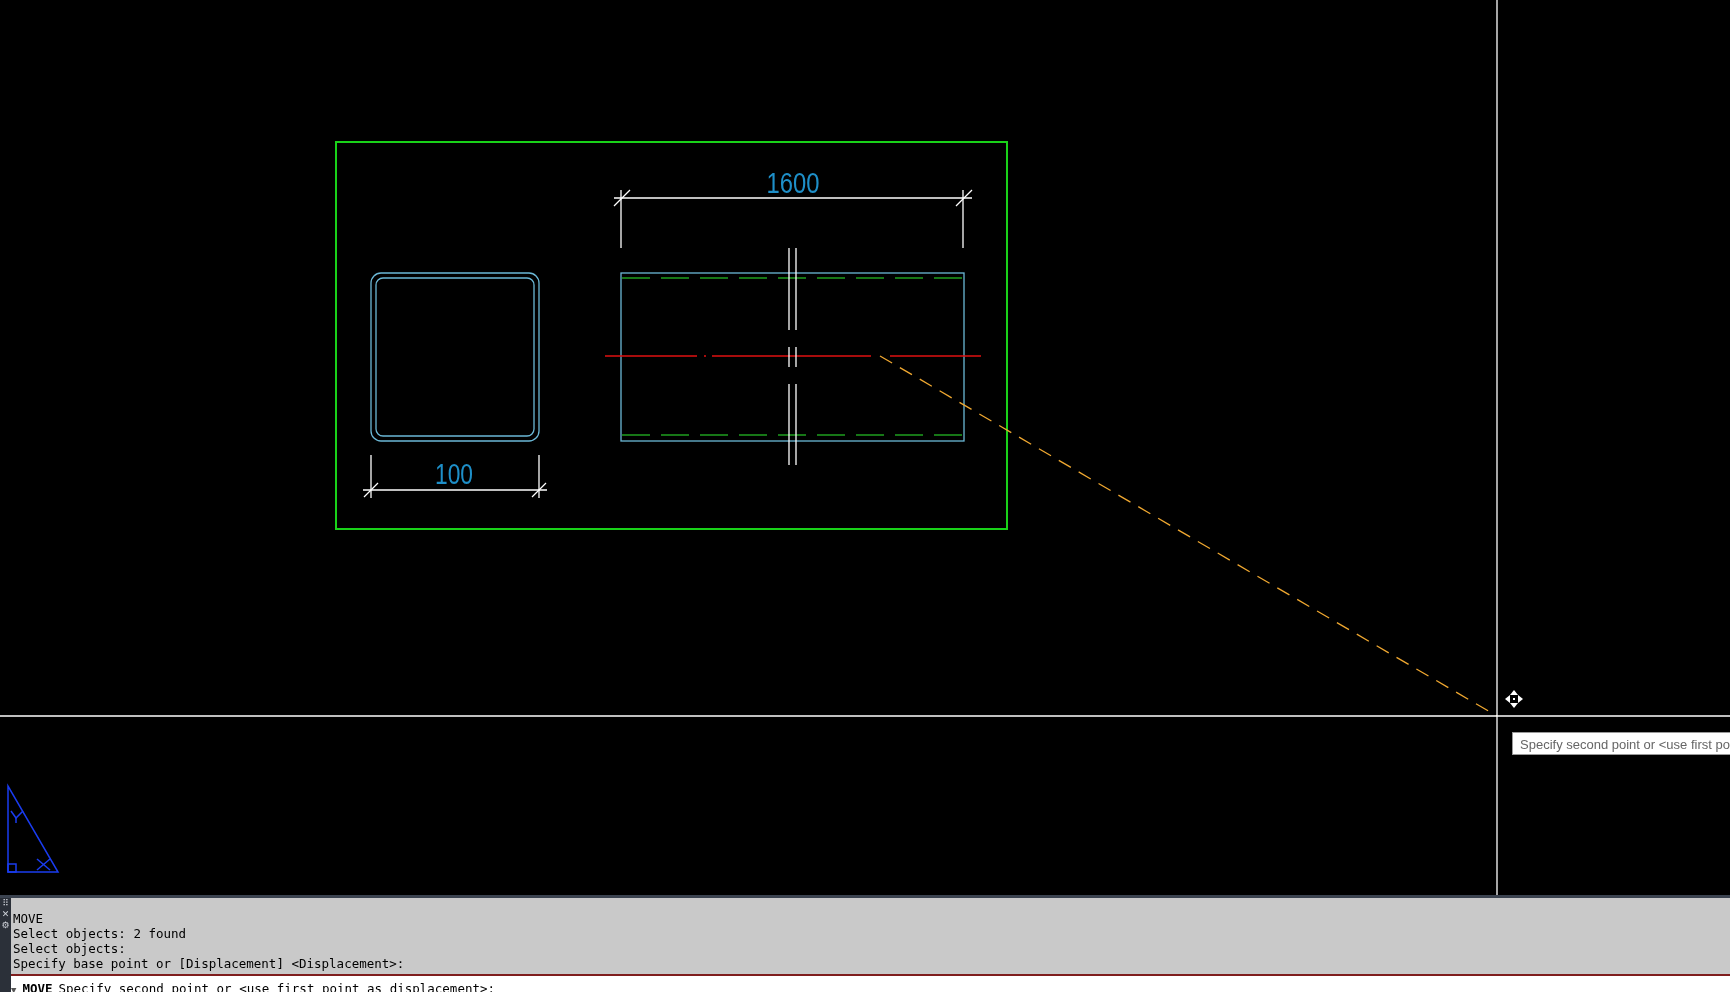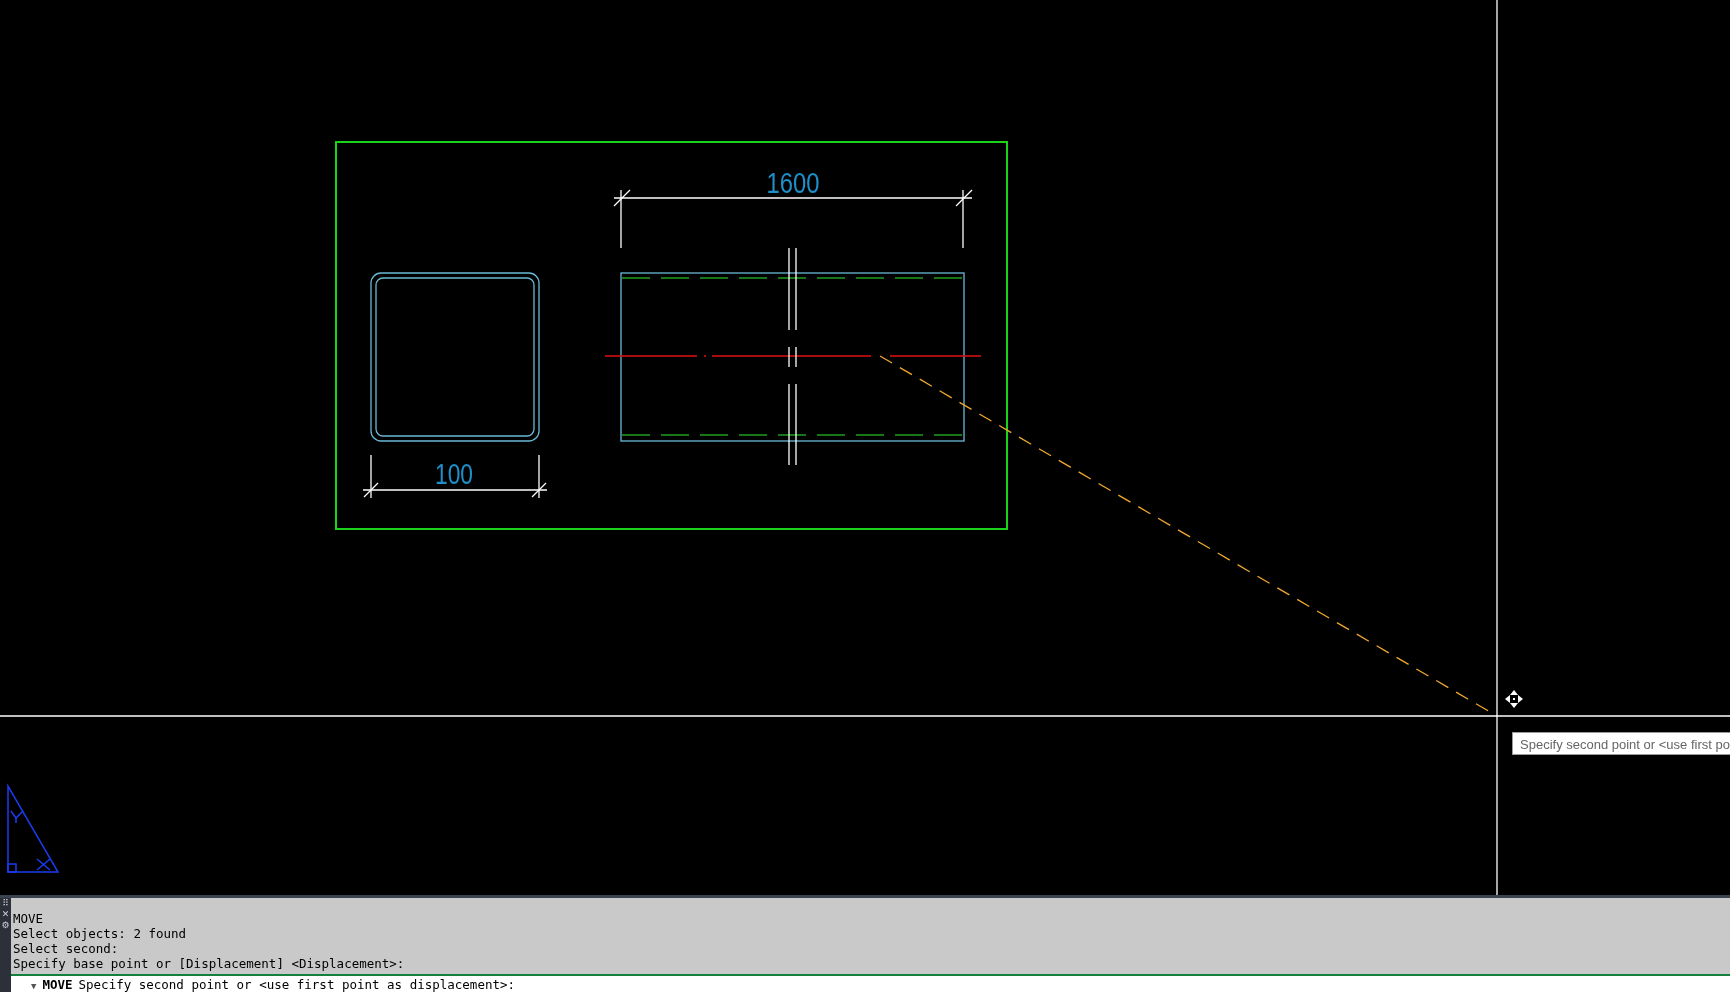--- a/index.html
+++ b/index.html
@@ -4,21 +4,21 @@
 <style>
   html, body { margin:0; padding:0; }
   body { width:1730px; height:992px; background:#000; position:relative; overflow:hidden; font-family:"Liberation Sans", sans-serif; }
   #canvas { position:absolute; left:0; top:0; width:1730px; height:895px; }
   .tooltip { position:absolute; left:1512px; top:732px; height:23px; width:230px; background:#fff; border:1px solid #999; color:#666; font-size:13px; line-height:23px; padding-left:7px; white-space:nowrap; overflow:hidden; box-sizing:border-box; }
   .cmd { position:absolute; left:0; top:895px; width:1730px; height:97px; background:#c9c9c9; border-top:3px solid #3b4350; box-sizing:border-box; }
   .cmd-strip { position:absolute; left:0; top:0; width:11px; height:100%; background:#2b3039; }
   .cmd-strip span { display:block; color:#cfd3da; font-size:9px; line-height:11px; text-align:center; }
   .history { position:absolute; left:13px; top:13px; font-family:"DejaVu Sans Mono", monospace; font-size:12.5px; line-height:15px; color:#000; }
   .history div { white-space:pre; }
-  .input-line { position:absolute; left:11px; top:76px; right:0; bottom:0; background:#fff; border-top:2px solid #15803d; font-family:"DejaVu Sans Mono", monospace; font-size:12.5px; line-height:18px; color:#000; padding-left:20px; white-space:pre; }
+  .input-line { position:absolute; left:11px; top:76px; right:0; bottom:0; background:#fff; border-top:2px solid #7f1d1d; font-family:"DejaVu Sans Mono", monospace; font-size:12.5px; line-height:26px; color:#000; white-space:pre; }
   .input-line .caret { color:#555; font-size:9px; margin-right:6px; }
   .input-line b { font-weight:bold; margin-right:6px; }
 </style>
 </head>
 <body>
 
 <svg id="canvas" viewBox="0 0 1730 895" xmlns="http://www.w3.org/2000/svg">
 
   <rect x="336" y="142" width="671" height="387" fill="none" stroke="#19d219" stroke-width="2"></rect>
 
@@ -95,17 +95,17 @@
 
 <div class="cmd">
   <div class="cmd-strip">
     <span>⠿</span>
     <span>✕</span>
     <span>⚙</span>
   </div>
   <div class="history">
     <div>MOVE</div>
     <div>Select objects: 2 found</div>
-    <div>Select second:</div>
+    <div>Select objects:</div>
     <div>Specify base point or [Displacement] &lt;Displacement&gt;:</div>
   </div>
   <div class="input-line"><span class="caret">▼</span><b>MOVE</b><span>Specify second point or &lt;use first point as displacement&gt;:</span></div>
 </div>
 
 </body></html>

